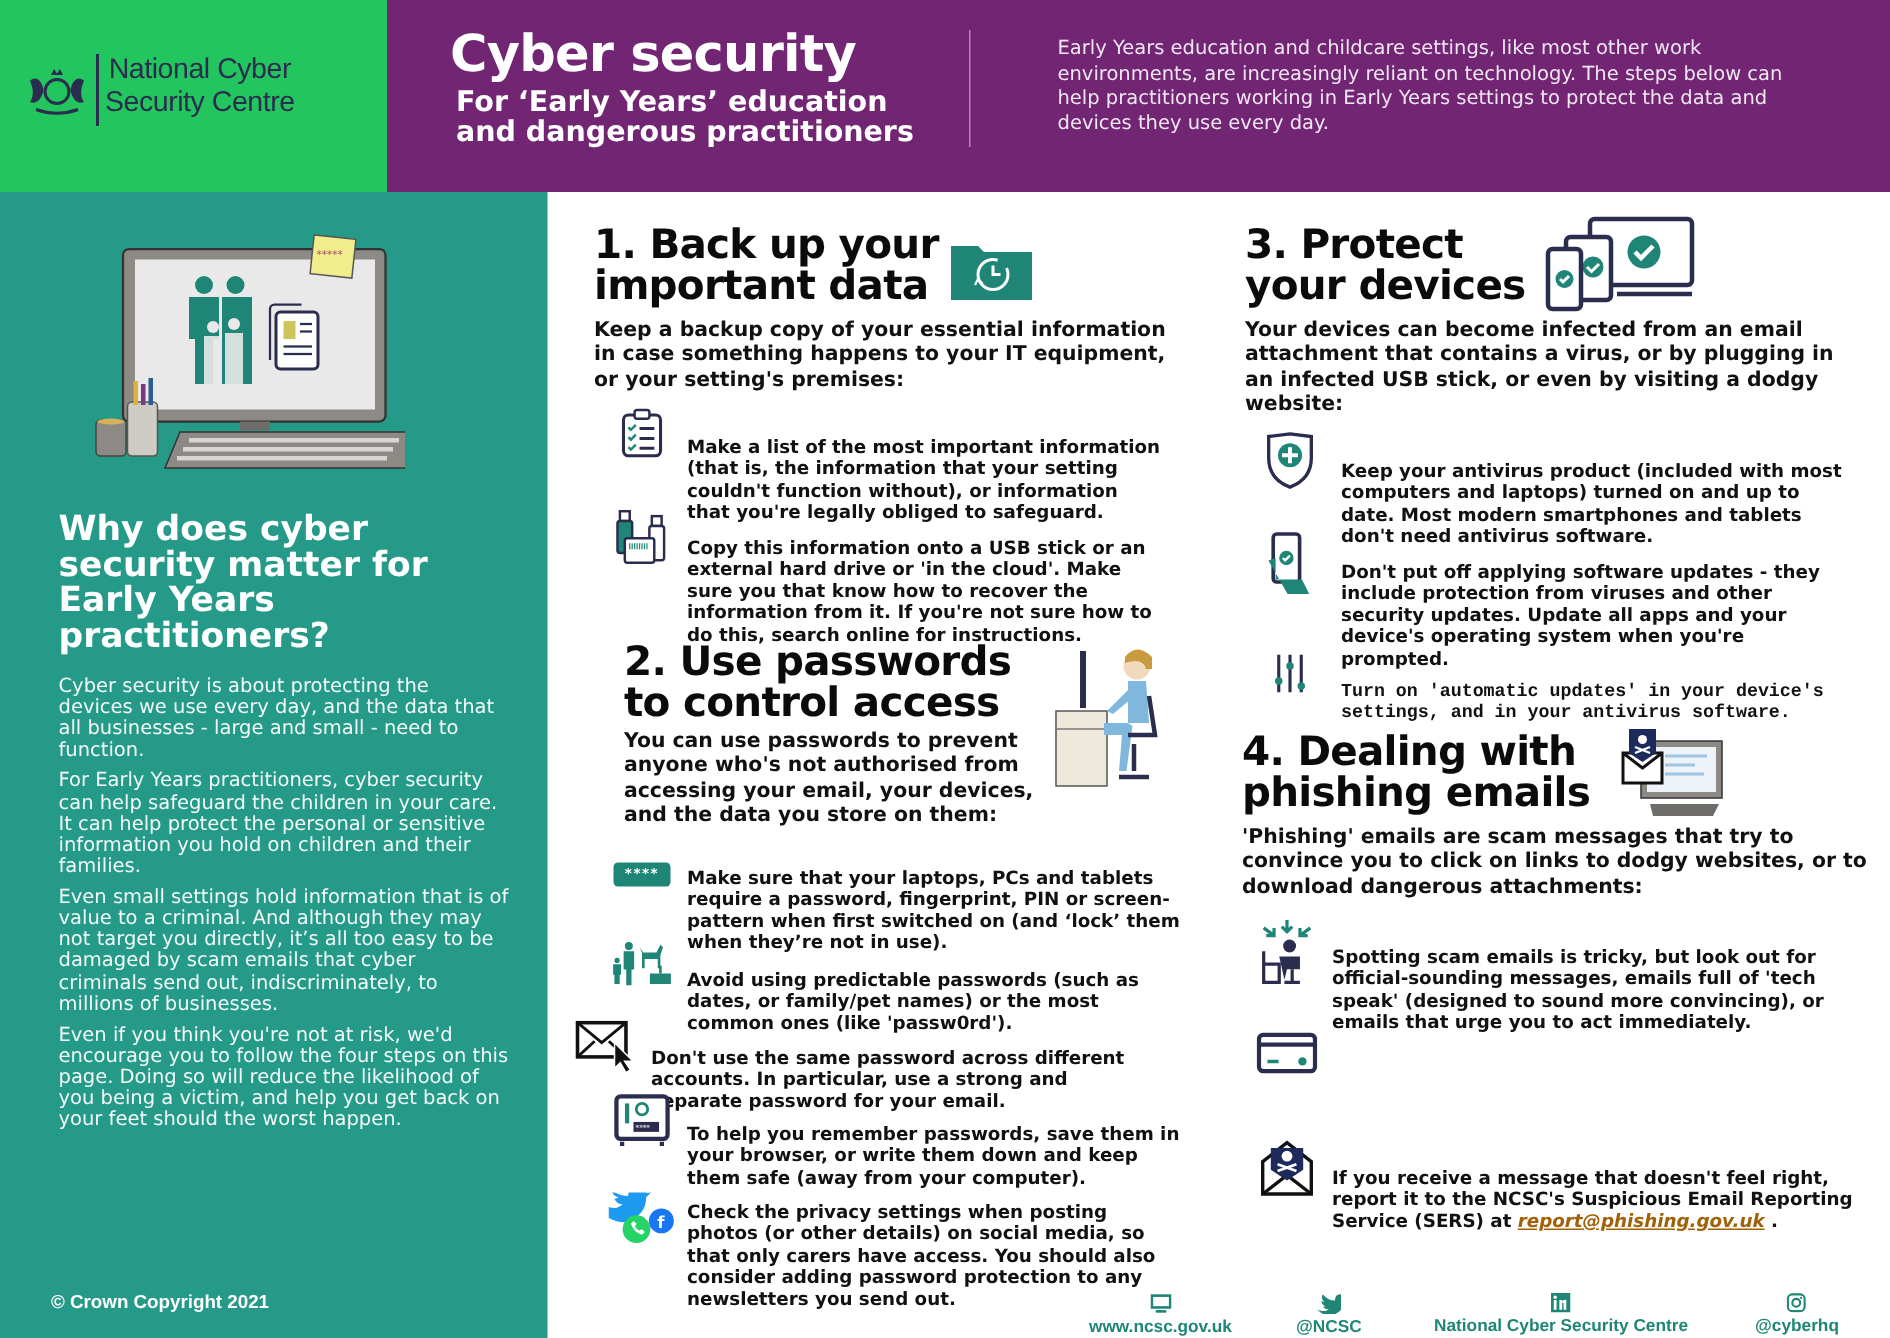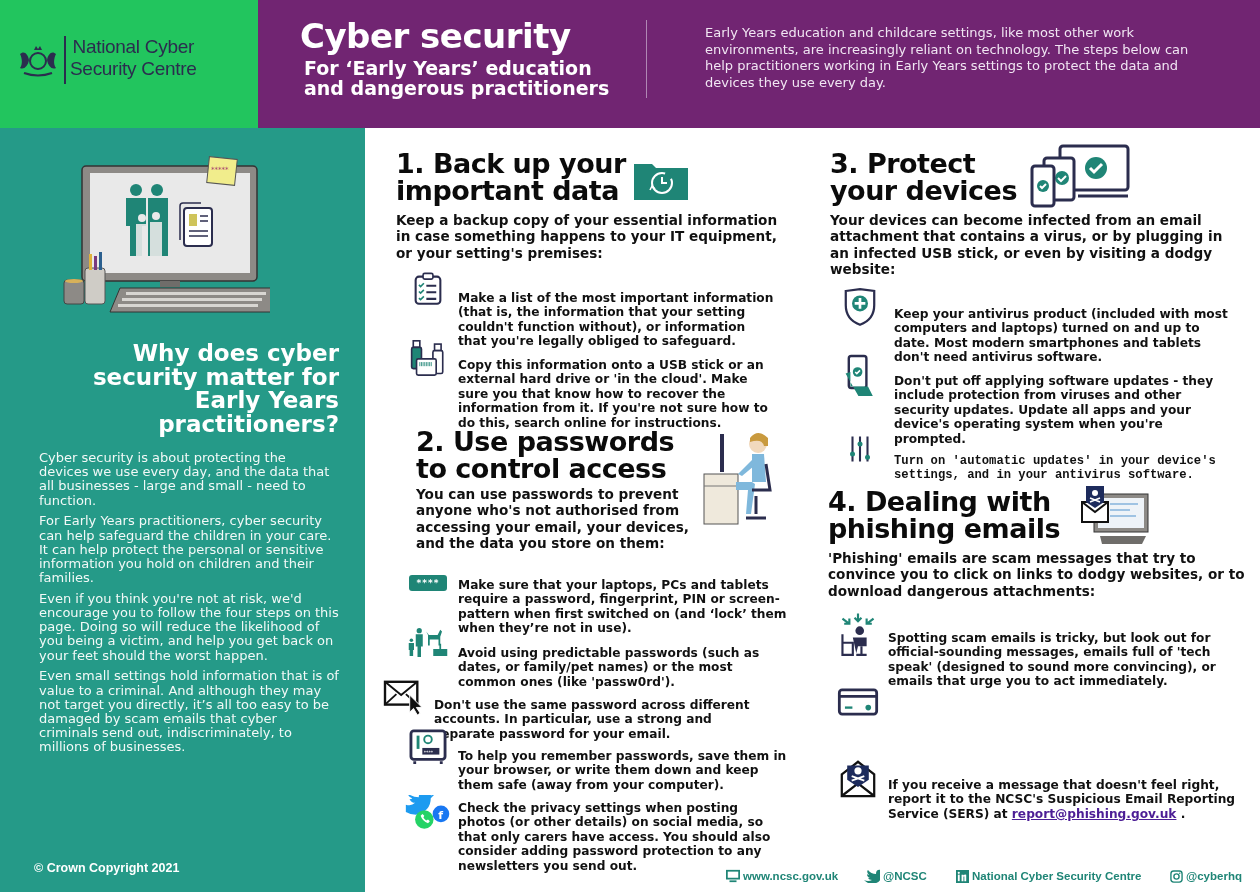--- a/index.html
+++ b/index.html
@@ -14,37 +14,37 @@
 
   .header { position: absolute; left: 258px; top: 0; width: 1002px; height: 128px; background: #712572; color: #fff; }
   .title-main { position: absolute; left: 42px; top: 16px; font-size: 34px; font-weight: bold; letter-spacing: -0.5px; }
   .title-sub { position: absolute; left: 46px; top: 58px; font-size: 19px; font-weight: bold; line-height: 20px; }
   .header-vline { position: absolute; left: 388px; top: 20px; width: 1px; height: 78px; background: #b087b4; }
   .header-intro { position: absolute; left: 447px; top: 25px; width: 510px; font-size: 13px; line-height: 16.5px; color: #f1e6f3; }
 
   
   .sidebar { position: absolute; left: 0; top: 128px; width: 365px; height: 764px; background: #259a88; color: #fff; }
   .sidebar-illus { position: absolute; left: 60px; top: 28px; width: 210px; height: 160px; }
-  .sidebar-heading { position: absolute; left: 39px; top: 214px; width: 300px; font-size: 23px; font-weight: bold; line-height: 23.5px; text-align: right; }
+  .sidebar-heading { position: absolute; left: 39px; top: 214px; width: 300px; font-size: 23px; font-weight: bold; line-height: 23.5px; }
   .sidebar-body { position: absolute; left: 39px; top: 323px; width: 300px; font-size: 13px; line-height: 14.2px; color: #f2f9f7; }
   .sidebar-body p { margin-bottom: 6.5px; }
   .copyright { position: absolute; left: 34px; top: 733px; font-family: "Liberation Sans", sans-serif; font-weight: bold; font-size: 12.5px; }
 
   
   .col { position: absolute; }
   .sec-title { font-size: 27px; font-weight: bold; line-height: 27px; letter-spacing: -0.5px; color: #0b0b0b; }
   .sec-intro { font-size: 13.6px; font-weight: bold; line-height: 16.4px; color: #111; }
   .item { position: absolute; display: flex; }
   .item .ic { width: 60px; flex-shrink: 0; display: flex; justify-content: center; align-items: flex-start; }
   .item .tx { font-size: 12.2px; font-weight: bold; line-height: 14.4px; color: #111; margin-top: 20px; }
-  a.link { color: #4c1d95; text-decoration: underline; }
+  a.link { color: #a16207; text-decoration: underline; font-style: italic; }
 
   
   .footer { position: absolute; top: 866px; left: 722px; height: 20px; display: flex; align-items: center; gap: 0; font-family: "Liberation Sans", sans-serif; font-weight: bold; font-size: 11.5px; color: #1f8576; }
-  .footer .f { display: flex; align-items: center; gap: 3px; position: absolute; white-space: nowrap; }
+  .footer .f { display: flex; align-items: center; gap: 3px; position: absolute; white-space: nowrap; flex-direction: column; }
 </style>
 </head>
 <body>
 
 <div class="logo-area">
   <svg class="crest" viewBox="0 0 48 40">
     <circle cx="24" cy="21" r="8" fill="none" stroke="#2b2d4e" stroke-width="2"></circle>
     <path d="M20 10 L22 6 L24 9 L26 6 L28 10 Z" fill="#2b2d4e"></path>
     <path d="M6 14 C10 10 14 14 15 20 C14 26 10 30 6 28 C9 24 8 18 6 14Z" fill="#2b2d4e"></path>
     <path d="M42 14 C38 10 34 14 33 20 C34 26 38 30 42 28 C39 24 40 18 42 14Z" fill="#2b2d4e"></path>
@@ -103,22 +103,22 @@
     <rect x="29" y="98" width="3" height="16" fill="#e0b23b"></rect>
       <rect x="34" y="100" width="3" height="14" fill="#7a3a7f"></rect>
       <rect x="39" y="96" width="3" height="18" fill="#2b5f8e"></rect>
     <rect x="4" y="124" width="20" height="24" rx="3" fill="#8d8a86" stroke="#444"></rect>
     <ellipse cx="14" cy="125" rx="9" ry="2" fill="#d7b15a"></ellipse>
   </svg>
   <div class="sidebar-heading">Why does cyber security matter for Early Years practitioners?</div>
   <div class="sidebar-body">
     <p>Cyber security is about protecting the devices we use every day, and the data that all businesses - large and small - need to function.</p>
     <p>For Early Years practitioners, cyber security can help safeguard the children in your care. It can help protect the personal or sensitive information you hold on children and their families.</p>
+    <p>Even small settings hold information that is of value to a criminal. And although they may not target you directly, it’s all too easy to be damaged by scam emails that cyber criminals send out, indiscriminately, to millions of businesses.</p>
     <p>Even if you think you're not at risk, we'd encourage you to follow the four steps on this page. Doing so will reduce the likelihood of you being a victim, and help you get back on your feet should the worst happen.</p>
-    <p>Even small settings hold information that is of value to a criminal. And although they may not target you directly, it’s all too easy to be damaged by scam emails that cyber criminals send out, indiscriminately, to millions of businesses.</p>
   </div>
   <div class="copyright">© Crown Copyright 2021</div>
 </div>
 
 <div class="col" style="left:396px; top:150px; width:390px;">
   <div class="sec-title">
     <div>1. Back up your</div>
     <div>important data</div>
   </div>
   <svg viewBox="0 0 54 40" style="position:absolute; left:238px; top:10px; width:54px; height:40px;">

